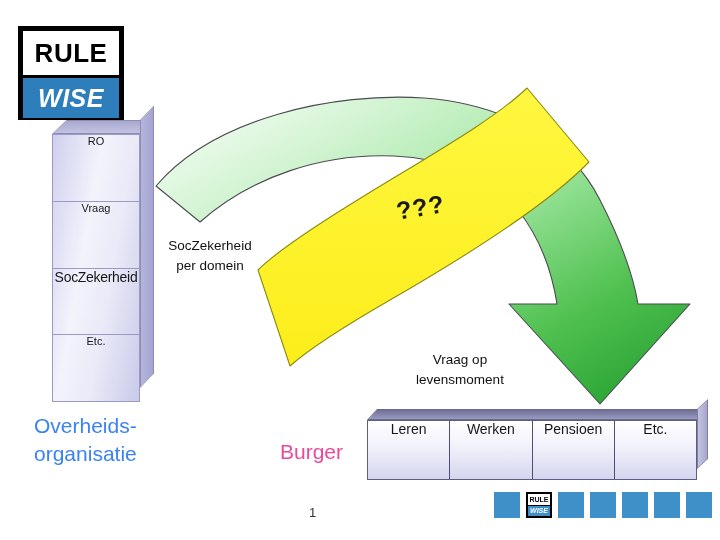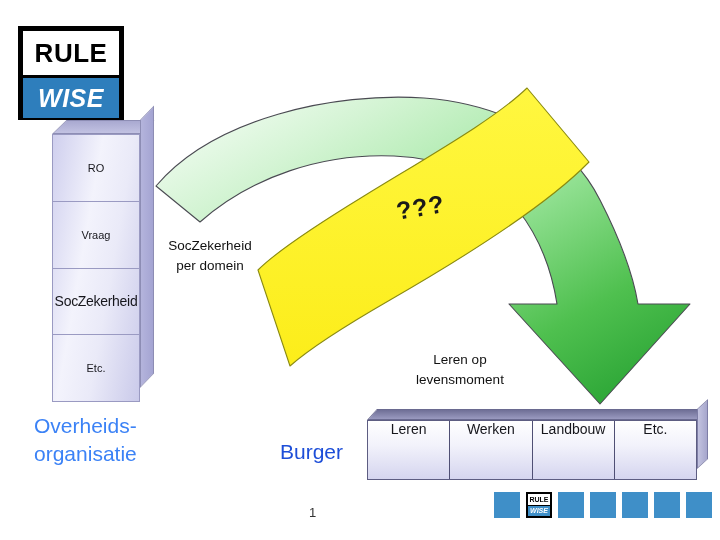--- a/index.html
+++ b/index.html
@@ -53,21 +53,21 @@
     transform:skewY(-46deg);transform-origin:top left;
     border:1px solid #8d8db4;box-sizing:border-box;
   }
   #gov-stack .front{
     position:absolute;left:0;top:14px;width:88px;height:268px;
     border:1px solid #9a9ac2;box-sizing:border-box;
     background:linear-gradient(100deg,#cfcfee 0%,#f3f3fc 38%,#eaeaf8 62%,#cacaea 100%);
     display:flex;flex-direction:column;
   }
   #gov-stack .cell{
-    flex:1;display:flex;align-items:center;justify-content:center;
+    flex:1;display:flex;justify-content:center;
     font-size:11px;color:#16161c;border-bottom:1px solid #9a9ac2;box-sizing:border-box;
     white-space:nowrap;
   }
   #gov-stack .cell:last-child{border-bottom:none;}
   #gov-stack .cell.tight{font-size:14px;letter-spacing:-.3px;}
 
   #gov-label{
     position:absolute;left:30px;top:412px;width:180px;
     font-size:21px;color:#3b82f6;line-height:1.35;z-index:30;
   }
@@ -85,21 +85,21 @@
     font-size:13.5px;color:#111;line-height:1.45;text-align:center;z-index:28;
   }
   #question-marks{
     position:absolute;left:392px;top:193px;
     font-size:25px;font-weight:bold;color:#1a1a1a;letter-spacing:1px;
     transform:rotate(-9deg);z-index:28;
   }
 
   
   #burger-label{
-    position:absolute;left:276px;top:440px;font-size:21px;color:#1d4ed8;z-index:30;
+    position:absolute;left:276px;top:440px;font-size:21px;color:#ec4899;z-index:30;
   }
   #citizen-bar{position:absolute;left:363px;top:409px;width:340px;height:74px;z-index:25;}
   #citizen-bar .cb-top{
     position:absolute;left:0;top:0;width:330px;height:11px;
     background:linear-gradient(180deg,#6f6f96 0%,#9a9ac0 100%);
     transform:skewX(-42deg);transform-origin:bottom left;
     border:1px solid #6a6a90;box-sizing:border-box;
   }
   #citizen-bar .cb-side{
     position:absolute;left:330px;top:0;width:11px;height:60px;
@@ -234,38 +234,38 @@
   </div>
 
   <div id="regelgeving-label">
     <div>SocZekerheid</div>
     <div>per domein</div>
   </div>
 
   <div id="question-marks">???</div>
 
   <div id="vraag-label">
-    <div>Leren op</div>
+    <div>Vraag op</div>
     <div>levensmoment</div>
   </div>
 
   <div id="burger-label">Burger</div>
 
   <div id="citizen-bar">
     <div class="cb-top"></div>
     <div class="cb-side"></div>
     <div class="cb-front">
       <div class="cb-cell">
         <span>Leren</span>
       </div>
       <div class="cb-cell">
         <span>Werken</span>
       </div>
       <div class="cb-cell">
-        <span>Landbouw</span>
+        <span>Pensioen</span>
       </div>
       <div class="cb-cell">
         <span>Etc.</span>
       </div>
     </div>
   </div>
 
   <div id="page-number">1</div>
 
   <div id="footer-squares">

